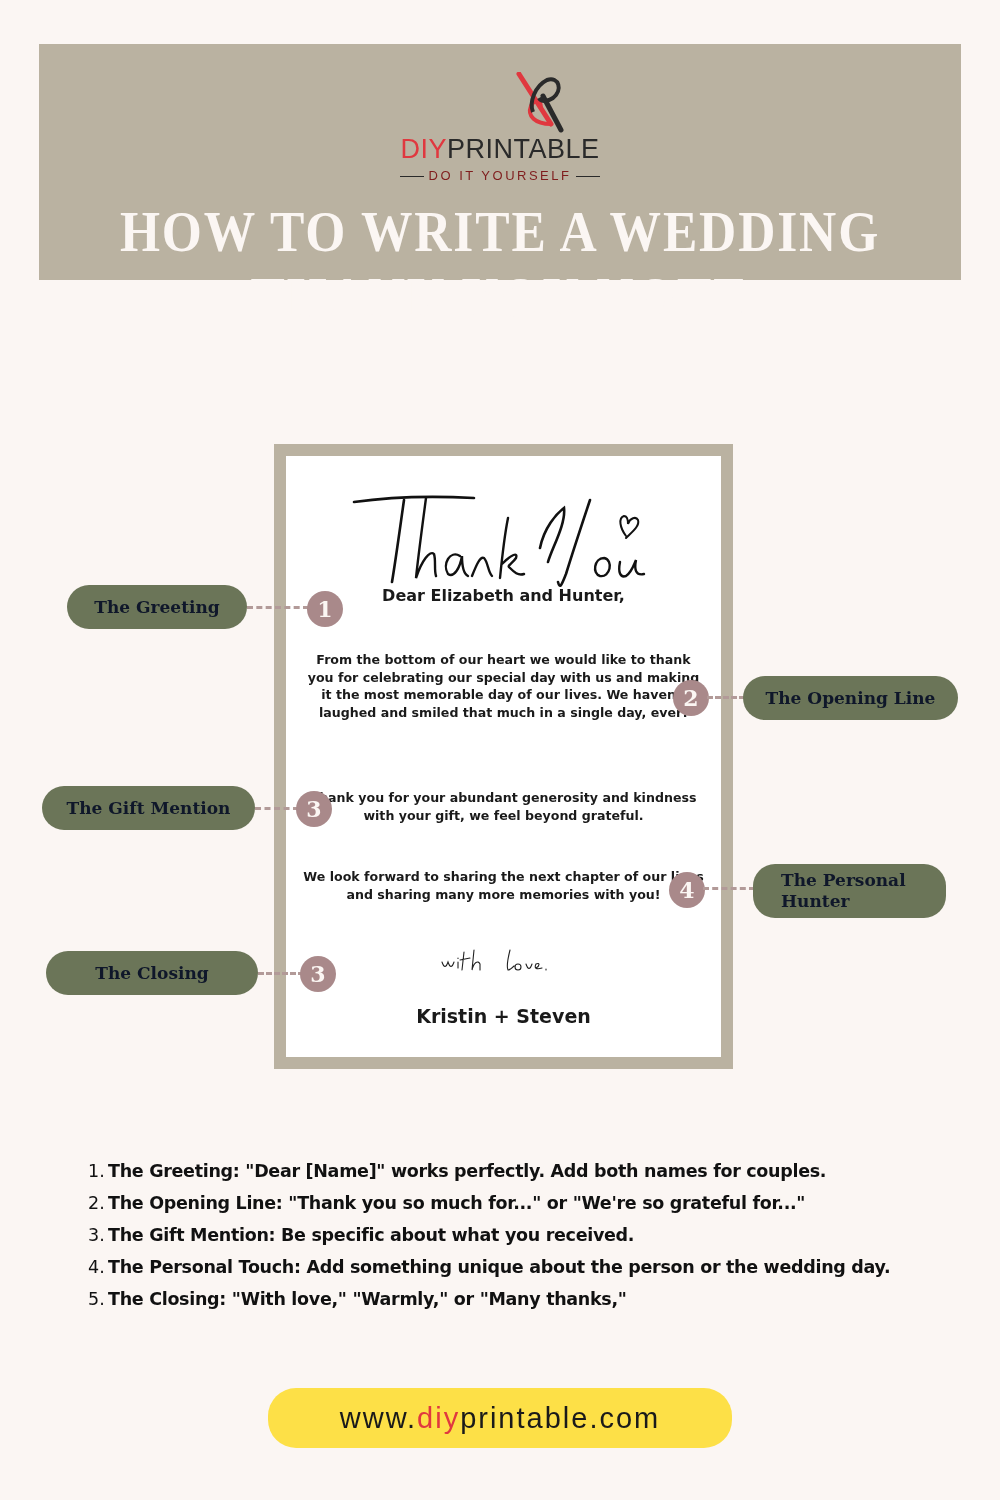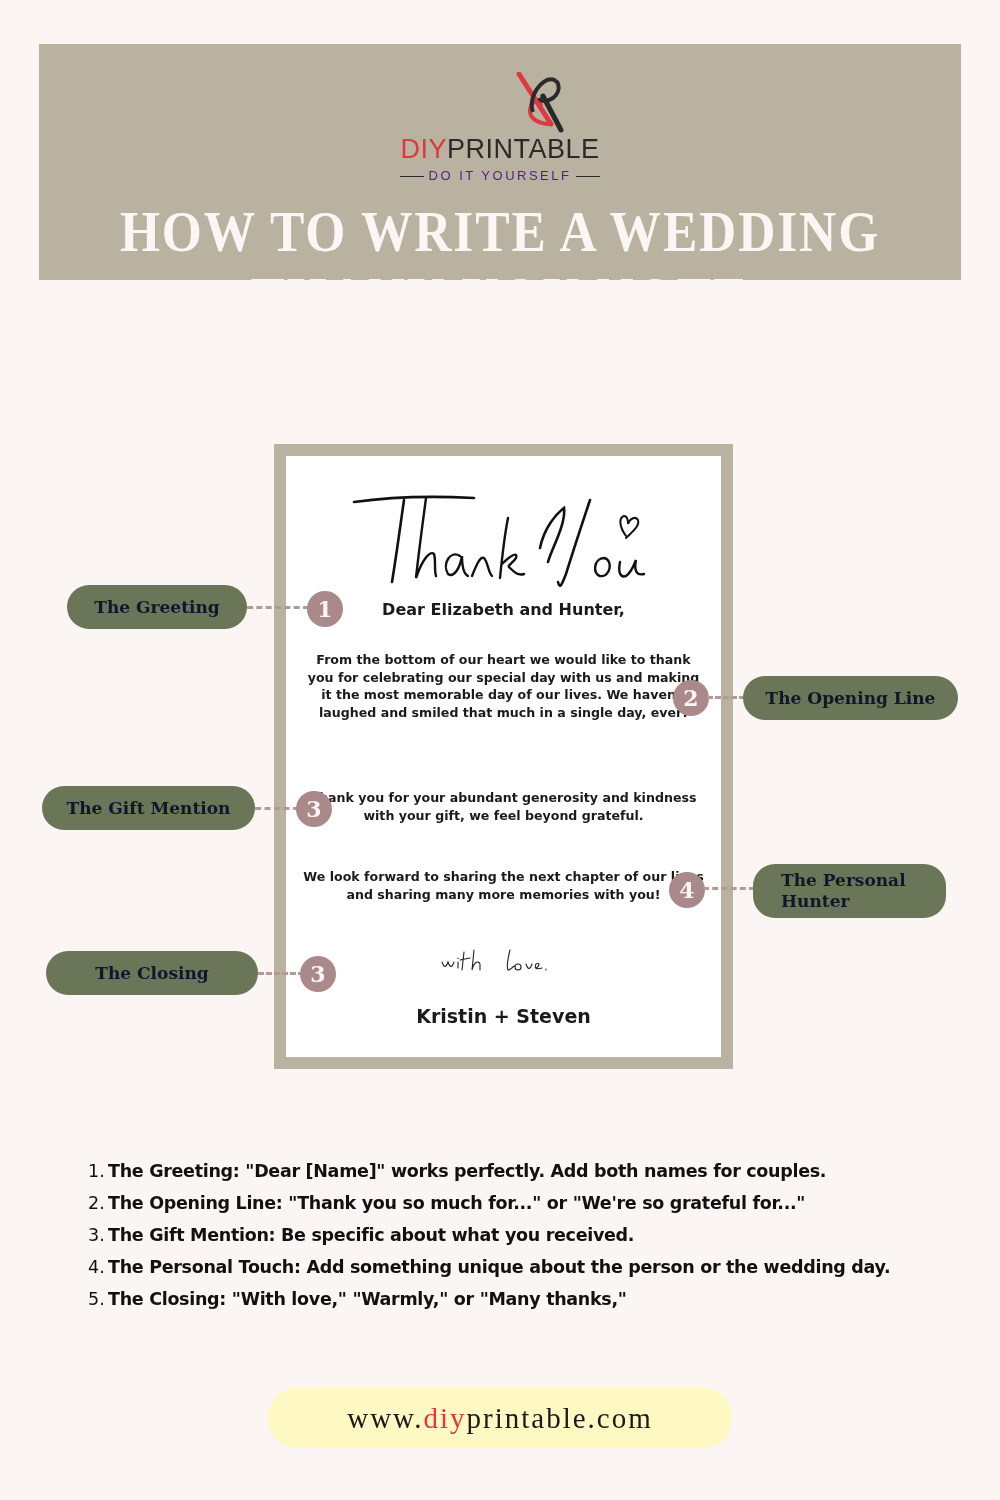--- a/index.html
+++ b/index.html
@@ -31,21 +31,21 @@
     color: #2a2a2a;
   }
   .brand .red { color: #e0383f; }
   .tagline {
     position: absolute;
     left: 0; right: 0; top: 124px;
     text-align: center;
     font-family: "Liberation Sans", sans-serif;
     font-size: 13px;
     letter-spacing: 2.5px;
-    color: #4c1d95;
+    color: #7f1d1d;
   }
   .tagline .dash {
     display: inline-block;
     width: 24px; height: 1.5px;
     background: #2a2a2a;
     vertical-align: middle;
     margin: 0 5px;
   }
   .title {
     position: absolute;
@@ -78,21 +78,21 @@
     width: 360px; height: 110px;
   }
   .card-text {
     position: absolute;
     left: 0; right: 0;
     text-align: center;
     font-family: "DejaVu Sans", sans-serif;
     font-weight: bold;
     color: #1a1a1a;
   }
-  .greeting { top: 144px; font-size: 16px; text-align: center; }
+  .greeting { top: 130px; font-size: 16px; text-align: center; }
   .para { font-size: 12.6px; line-height: 17.6px; padding: 0 16px; }
   .p1 { top: 195px; }
   .p2 { top: 333px; }
   .p3 { top: 412px; }
   .with-love {
     position: absolute;
     left: 150px; top: 490px;
     width: 150px; height: 30px;
   }
   .signature { top: 549px; font-size: 19px; }
@@ -139,25 +139,25 @@
     color: #111;
     white-space: nowrap;
   }
   .tips .num { font-weight: normal; display: inline-block; width: 20px; }
   .tips .txt { font-weight: bold; letter-spacing: -0.3px; }
 
   .website {
     position: absolute;
     left: 268px; top: 1388px;
     width: 464px; height: 60px;
-    background: #fef9c3;
+    background: #fde047;
     border-radius: 28px;
     text-align: center;
     line-height: 60px;
-    font-family: Liberation Serif, serif;
+    font-family: Liberation Sans, sans-serif;
     font-size: 29px;
     letter-spacing: 2px;
     color: #1a1a1a;
   }
   .website .red { color: #e0383f; }
 </style>
 </head>
 <body>
 
 <div class="header">

